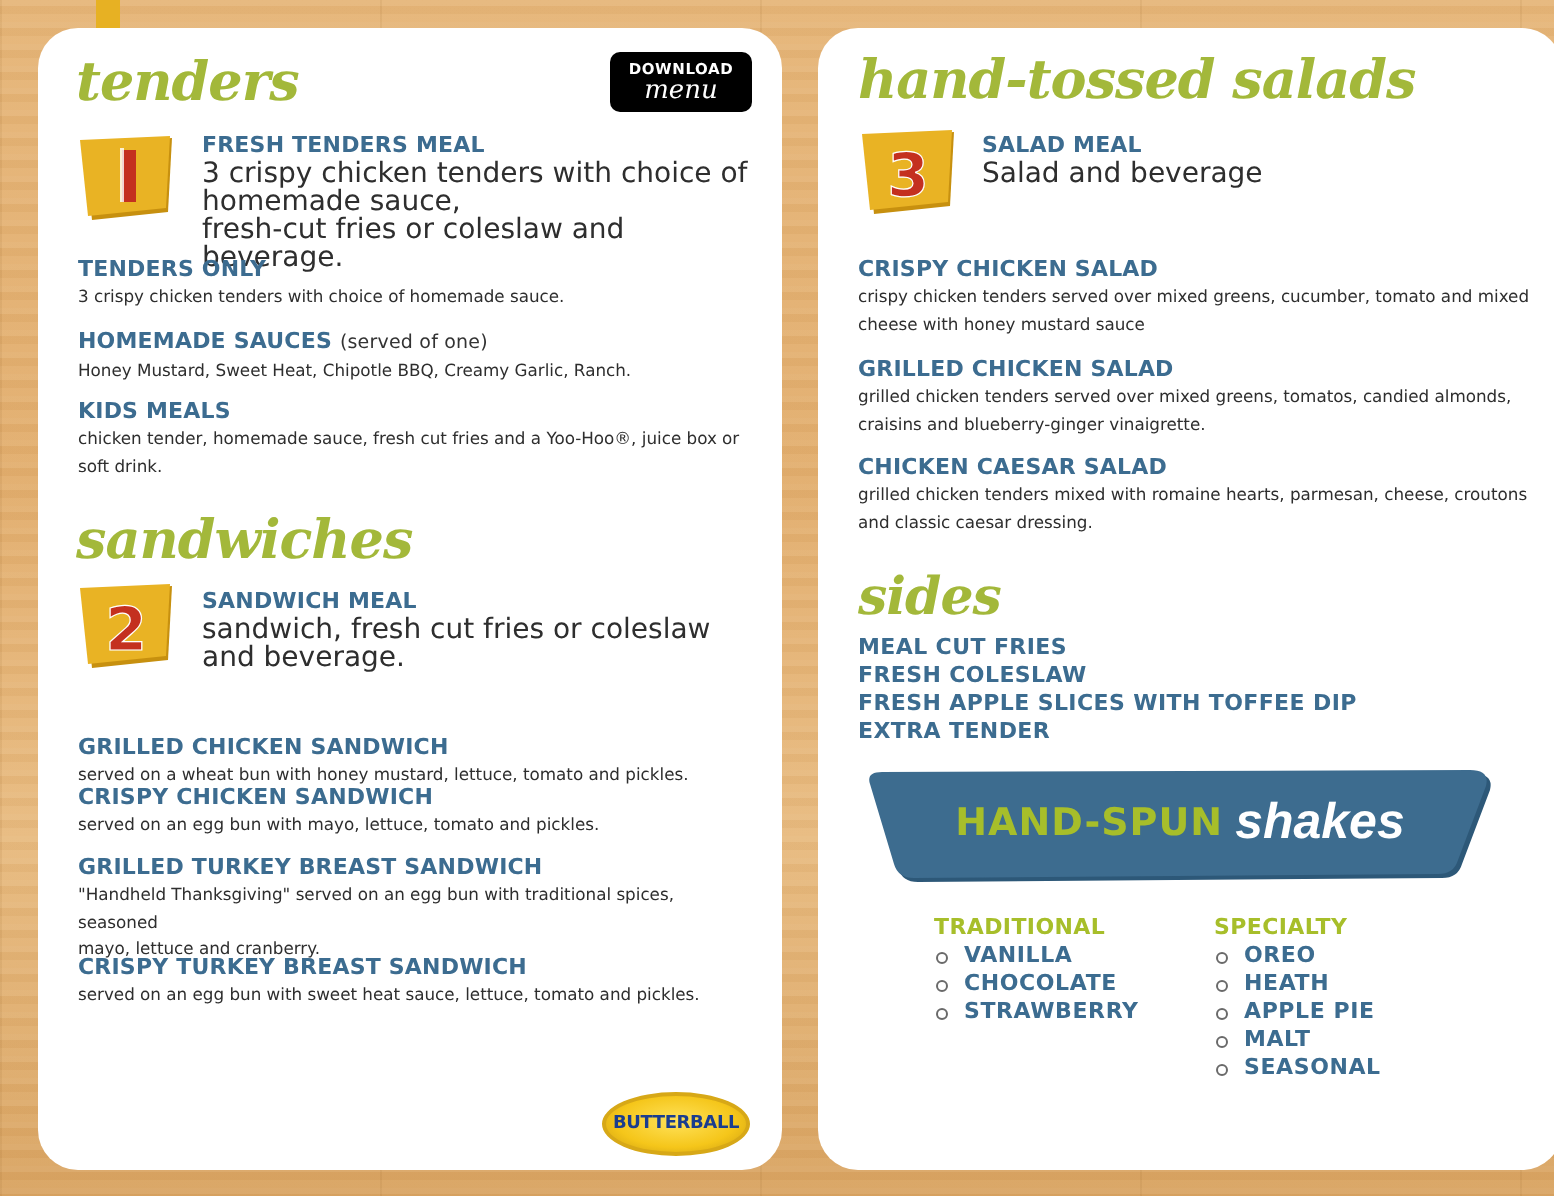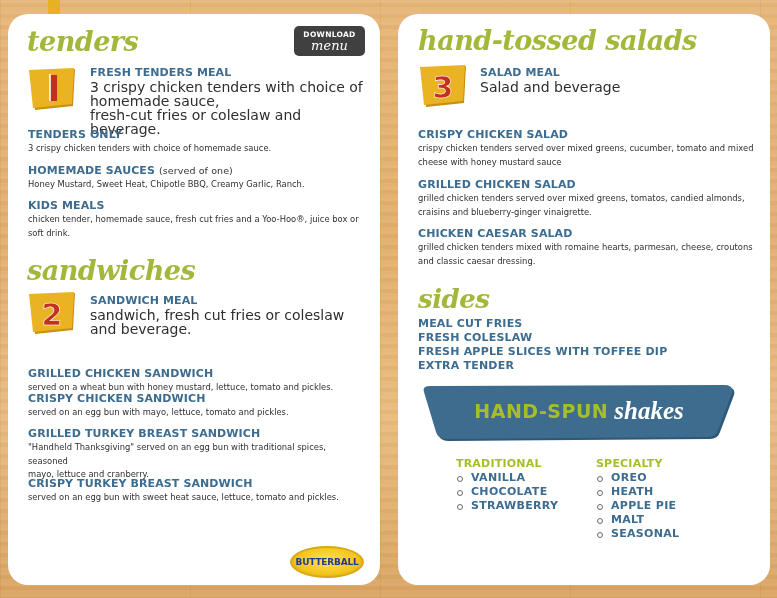--- a/index.html
+++ b/index.html
@@ -11,21 +11,21 @@
       repeating-linear-gradient(180deg, rgba(255,255,255,0.06) 0 3px, rgba(160,100,40,0.05) 3px 7px, rgba(255,255,255,0.03) 7px 11px),
       repeating-linear-gradient(90deg, rgba(140,90,30,0.10) 0 1px, transparent 1px 190px),
       linear-gradient(180deg, #e6b679 0%, #e2ae6e 40%, #e8bb80 70%, #d9a462 100%);
   }
   .top-tab {
     position: absolute; left: 48px; top: 0; width: 12px; height: 14px;
     background: #e7b123;
   }
   .card {
     position: absolute; top: 14px; height: 571px;
-    background: #ffffff; border-radius: 20px;
+    background: #ffffff; border-radius: 20px; margin-left: 11px;
   }
   .card.left { left: 8px; width: 372px; }
   .card.right { left: 398px; width: 372px; }
 
   .section-title {
     position: absolute;
     font-family: "DejaVu Serif", serif;
     font-style: italic; font-weight: bold;
     color: #a3b83a; letter-spacing: -0.5px;
     line-height: 1;
@@ -44,21 +44,21 @@
   .item { position: absolute; left: 20px; right: 16px; }
 
   .badge {
     position: absolute; width: 52px; height: 46px;
   }
   .badge svg { width: 52px; height: 46px; display: block; }
   .meal { position: absolute; left: 82px; right: 14px; }
 
   .download-btn {
     position: absolute; left: 286px; top: 12px; width: 71px; height: 30px;
-    background: #404040; border-radius: 5px; text-align: center;
+    background: #000000; border-radius: 5px; text-align: center;
     color: #fff; cursor: pointer;
   }
   .download-btn .dl-top { display: block; font-size: 7.5px; font-weight: bold; letter-spacing: 0.3px; padding-top: 4px; line-height: 9px; }
   .download-btn .dl-bot { display: block; font-family: "DejaVu Serif", serif; font-style: italic; font-weight: normal; font-size: 13px; line-height: 13px; }
 
   .butterball {
     position: absolute; left: 282px; top: 532px; width: 74px; height: 32px;
     border-radius: 50%;
     background: radial-gradient(ellipse at 50% 45%, #ffe25a 0%, #f5c61a 60%, #c99a10 100%);
     border: 2px solid #d7a817;
@@ -66,21 +66,21 @@
     font-size: 9px; font-weight: bold; color: #1a3d8f; letter-spacing: -0.2px;
   }
 
   .sides-list { position: absolute; left: 20px; top: 303px; }
   .sides-list div { font-weight: bold; font-size: 11px; color: #3c6c90; line-height: 14px; letter-spacing: 0.2px; }
 
   .shakes-banner { position: absolute; left: 22px; top: 370px; width: 318px; height: 60px; }
   .shakes-banner svg { position: absolute; left: 0; top: 0; }
   .shakes-text { position: absolute; left: 0; right: 0; top: 13px; text-align: center; white-space: nowrap; }
   .shakes-text .hs { font-weight: bold; font-size: 19px; color: #a7be2a; letter-spacing: 0.5px; vertical-align: middle; }
-  .shakes-text .sk { font-family: Liberation Serif, serif; font-style: italic; font-weight: bold; font-size: 25px; color: #fff; vertical-align: middle; margin-left: 6px; text-align: center; }
+  .shakes-text .sk { font-family: Liberation Sans, sans-serif; font-style: italic; font-weight: bold; font-size: 25px; color: #fff; vertical-align: middle; margin-left: 6px; text-align: center; }
 
   .shake-col { position: absolute; top: 443px; }
   .shake-col .col-title { font-weight: bold; font-size: 11px; color: #a7be2a; line-height: 14px; letter-spacing: 0.2px; }
   .shake-col ul { list-style: none; }
   .shake-col li { font-weight: bold; font-size: 11px; color: #3c6c90; line-height: 14px; letter-spacing: 0.3px; position: relative; padding-left: 15px; }
   .shake-col li::before {
     content: ""; position: absolute; left: 1px; top: 5px; width: 4px; height: 4px;
     border: 1px solid #6a6a6a; border-radius: 50%;
   }
 </style>

